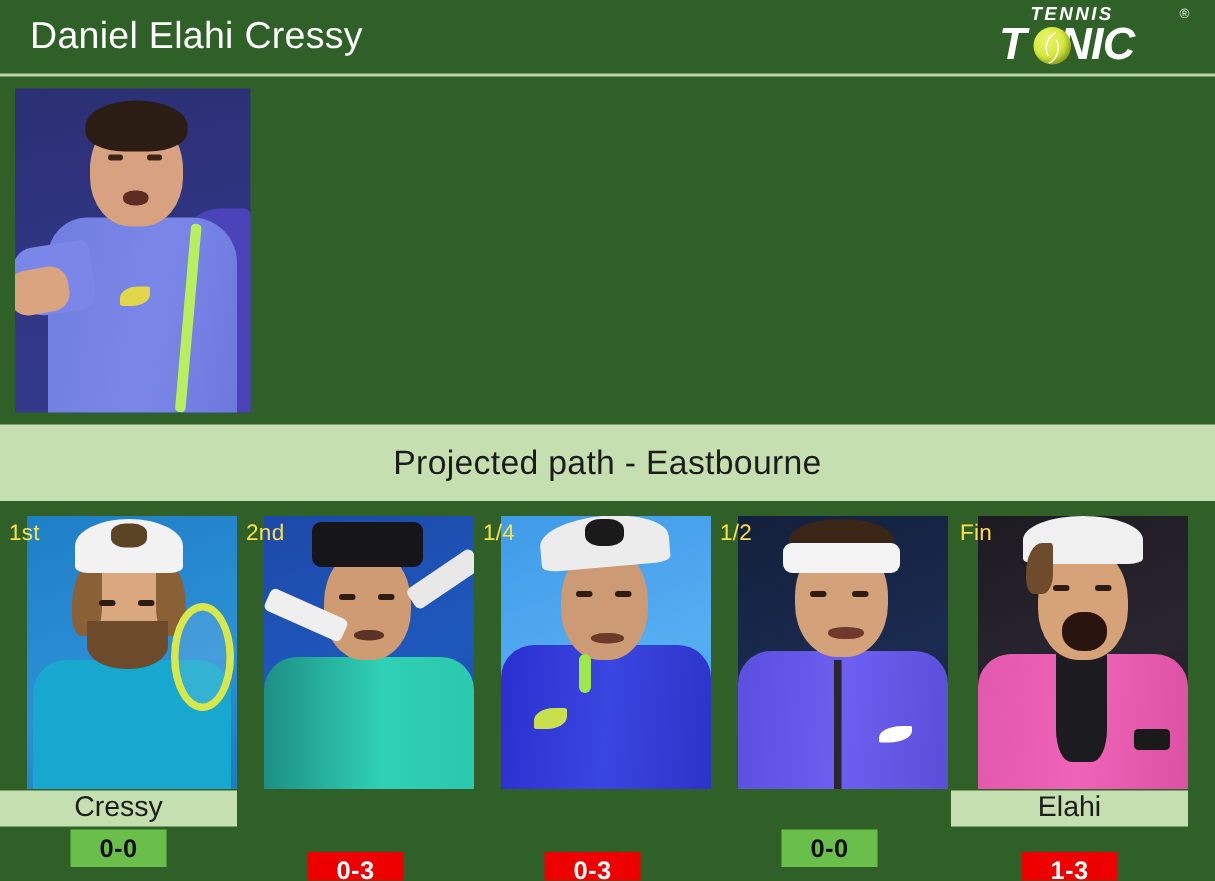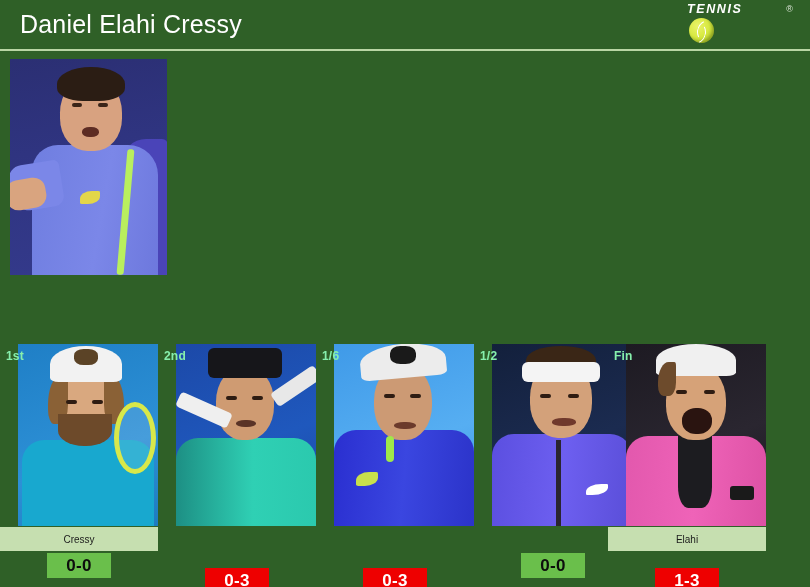--- a/index.html
+++ b/index.html
@@ -132,28 +132,28 @@
   }
   .card {
     position: absolute; top: 0; width: 158px; height: 249px;
   }
   .card-photo {
     position: absolute; left: 18px; top: 6px; width: 140px; height: 182px;
     overflow: hidden;
   }
   .card-badge {
     position: absolute; left: 6px; top: 9px;
-    font-size: 12px; font-weight: bold; color: #86efac;
+    font-size: 15px; font-weight: normal; color: #fde047;
     z-index: 5; line-height: 18px; letter-spacing: 0.2px;
   }
   .card-name {
     position: absolute; left: 0px; top: 189px; width: 158px; height: 24px;
     background: #c6dfb0;
     display: flex; align-items: center; justify-content: center;
-    font-size: 10px; color: #1c1c1c;
+    font-size: 19px; color: #1c1c1c;
   }
   .card-score {
     position: absolute; left: 47px; top: 215px; width: 64px; height: 25px;
     display: flex; align-items: center; justify-content: center;
     font-size: 17px; font-weight: bold; letter-spacing: 0.3px;
   }
   .score-win  { background: #6abf4b; color: #0d0d0d; }
   .score-loss { background: #ee0000; color: #ffffff; margin-top: 15px; }
 
   
@@ -172,39 +172,45 @@
 <body>
 
 <div id="app">
 
   <div class="header">
     <div class="header-title">Daniel Elahi Cressy</div>
 
     <div class="logo">
       <div class="logo-top">TENNIS</div>
       <div class="logo-reg">®</div>
+      <div class="logo-main">
+        <span>T</span><span style="opacity:0">O</span><span>NIC</span>
+      </div>
       <div class="logo-ball"></div>
     </div>
   </div>
   <div class="header-rule"></div>
 
   <div class="hero-photo">
     <div class="hp-darkshoulder"></div>
     <div class="hp-torso"></div>
     <div class="hp-sleeve"></div>
     <div class="hp-arm"></div>
     <div class="hp-stripe"></div>
     <div class="hp-logo"></div>
     <div class="hp-head"></div>
     <div class="hp-hair"></div>
     <div class="hp-eyeL"></div>
     <div class="hp-eyeR"></div>
     <div class="hp-mouth"></div>
   </div>
 
+  <div class="banner">
+    <div class="banner-title">Projected path - Eastbourne</div>
+  </div>
 
   <div class="cards">
 
     <div class="card" style="left:0px;">
       <div class="card-photo">
         <div class="f-bg" style="background:linear-gradient(160deg,#1f7fc6 0%,#2d90d6 60%,#1d7bc0 100%);"></div>
         <div class="f-shirt" style="left:4px; top:96px; width:132px; height:90px; background:#18a8cf;"></div>
         <div class="f-head" style="left:38px; top:26px; width:58px; height:72px; background:#d9a87f;"></div>
         <div class="f-hair" style="left:30px; top:32px; width:20px; height:48px; background:#8a6136; border-radius:60% 10% 40% 30%;"></div>
         <div class="f-hair" style="left:86px; top:32px; width:20px; height:48px; background:#8a6136; border-radius:10% 60% 30% 40%;"></div>
@@ -242,42 +248,42 @@
         <div class="f-shirt" style="left:0px; top:86px; width:140px; height:100px; background:linear-gradient(95deg,#2a2fd0 0%,#3a46e0 50%,#2b33c9 100%);"></div>
         <div class="f-head" style="left:40px; top:20px; width:58px; height:76px; background:#cc9a74;"></div>
         <div class="f-cap" style="left:26px; top:0px; width:86px; height:34px; background:#ececec; transform:rotate(-5deg);"></div>
         <div class="f-cap" style="left:56px; top:2px; width:26px; height:18px; background:#1a1a1a; border-radius:40%;"></div>
         <div class="f-eyeL" style="left:50px; top:50px; width:11px;"></div>
         <div class="f-eyeR" style="left:76px; top:50px; width:11px;"></div>
         <div class="f-mouth" style="left:60px; top:78px; width:22px; height:7px; background:#6b3a2b;"></div>
         <div style="position:absolute; left:52px; top:92px; width:8px; height:26px; background:#9fe84a; border-radius:4px;"></div>
         <div style="position:absolute; left:22px; top:128px; width:22px; height:14px; background:#c8e04c; border-radius:60% 10% 60% 10%;"></div>
       </div>
-      <div class="card-badge">1/6</div>
+      <div class="card-badge">1/4</div>
       <div class="card-score score-loss">0-3</div>
     </div>
 
     <div class="card" style="left:474px;">
       <div class="card-photo">
         <div class="f-bg" style="background:linear-gradient(160deg,#13203c 0%,#1b2b50 55%,#121d38 100%);"></div>
         <div class="f-shirt" style="left:0px; top:90px; width:140px; height:96px; background:linear-gradient(95deg,#5b4fe0 0%,#6d5ff0 50%,#5a4ed8 100%);"></div>
         <div class="f-head" style="left:38px; top:16px; width:62px; height:78px; background:#d3a17a;"></div>
         <div class="f-hair" style="left:34px; top:2px; width:70px; height:28px; background:#3a2616;"></div>
         <div class="f-band" style="left:30px; top:18px; width:78px; height:20px; background:#f4f4f4;"></div>
         <div class="f-eyeL" style="left:48px; top:50px; width:11px;"></div>
         <div class="f-eyeR" style="left:76px; top:50px; width:11px;"></div>
         <div class="f-mouth" style="left:60px; top:74px; width:24px; height:8px; background:#70392c;"></div>
         <div style="position:absolute; left:64px; top:96px; width:5px; height:88px; background:#2a2530;"></div>
         <div style="position:absolute; left:94px; top:140px; width:22px; height:11px; background:#ffffff; border-radius:70% 6% 70% 6%;"></div>
       </div>
       <div class="card-badge">1/2</div>
       <div class="card-score score-win">0-0</div>
     </div>
 
-    <div class="card" style="left:608px;">
+    <div class="card" style="left:634px;">
       <div class="card-photo">
         <div class="f-bg" style="background:linear-gradient(160deg,#1d1a22 0%,#2a2630 55%,#17141b 100%);"></div>
         <div class="f-shirt" style="left:0px; top:92px; width:140px; height:94px; background:linear-gradient(95deg,#e258ad 0%,#ef63b8 50%,#dd51a4 100%);"></div>
         <div style="position:absolute; left:52px; top:92px; width:34px; height:72px; background:#1c1c20; border-radius:0 0 30% 30%;"></div>
         <div class="f-head" style="left:40px; top:20px; width:60px; height:76px; background:#d6a278;"></div>
         <div class="f-cap" style="left:30px; top:0px; width:80px; height:32px; background:#f0f0f0;"></div>
         <div class="f-hair" style="left:32px; top:18px; width:18px; height:34px; background:#6d4b2c; border-radius:60% 10% 40% 30%;"></div>
         <div class="f-eyeL" style="left:50px; top:46px; width:11px;"></div>
         <div class="f-eyeR" style="left:78px; top:46px; width:11px;"></div>
         <div style="position:absolute; left:56px; top:64px; width:30px; height:26px; background:#2a1410; border-radius:46%;"></div>

